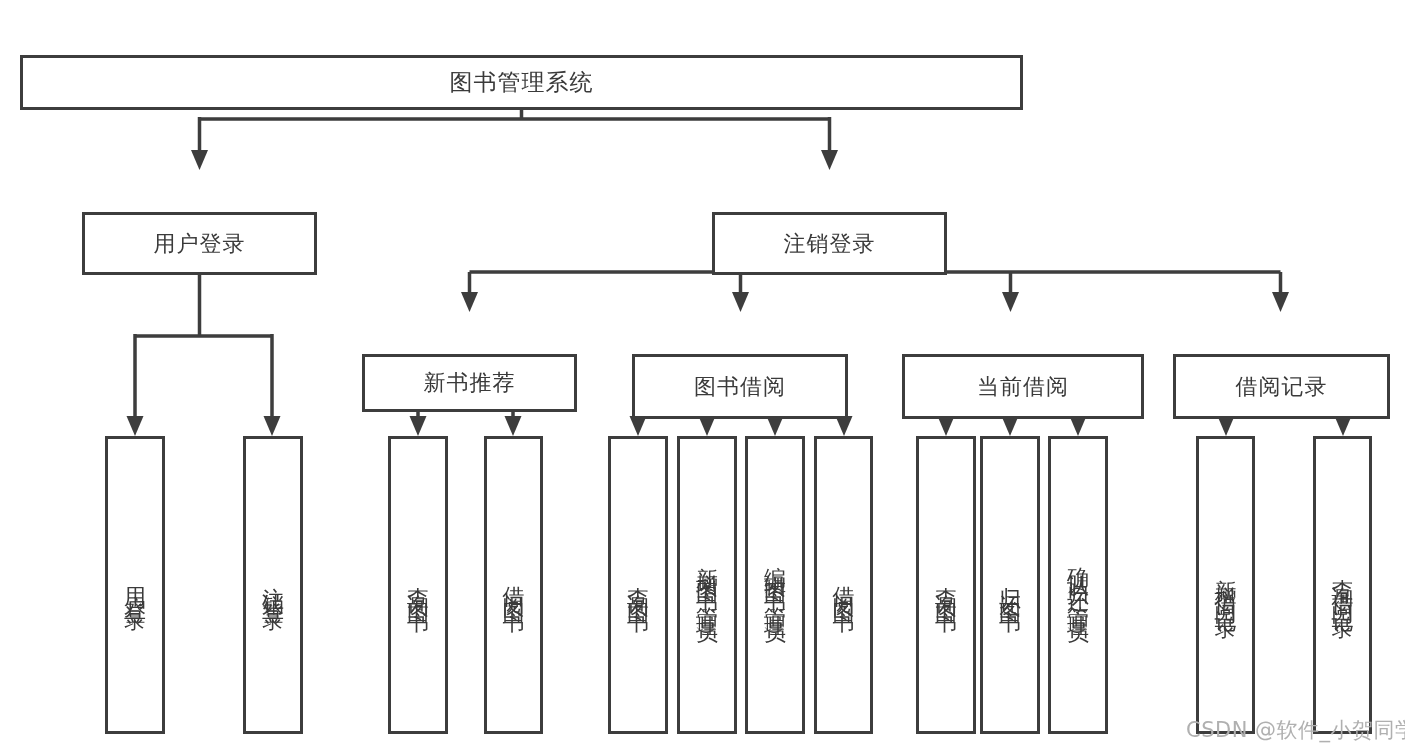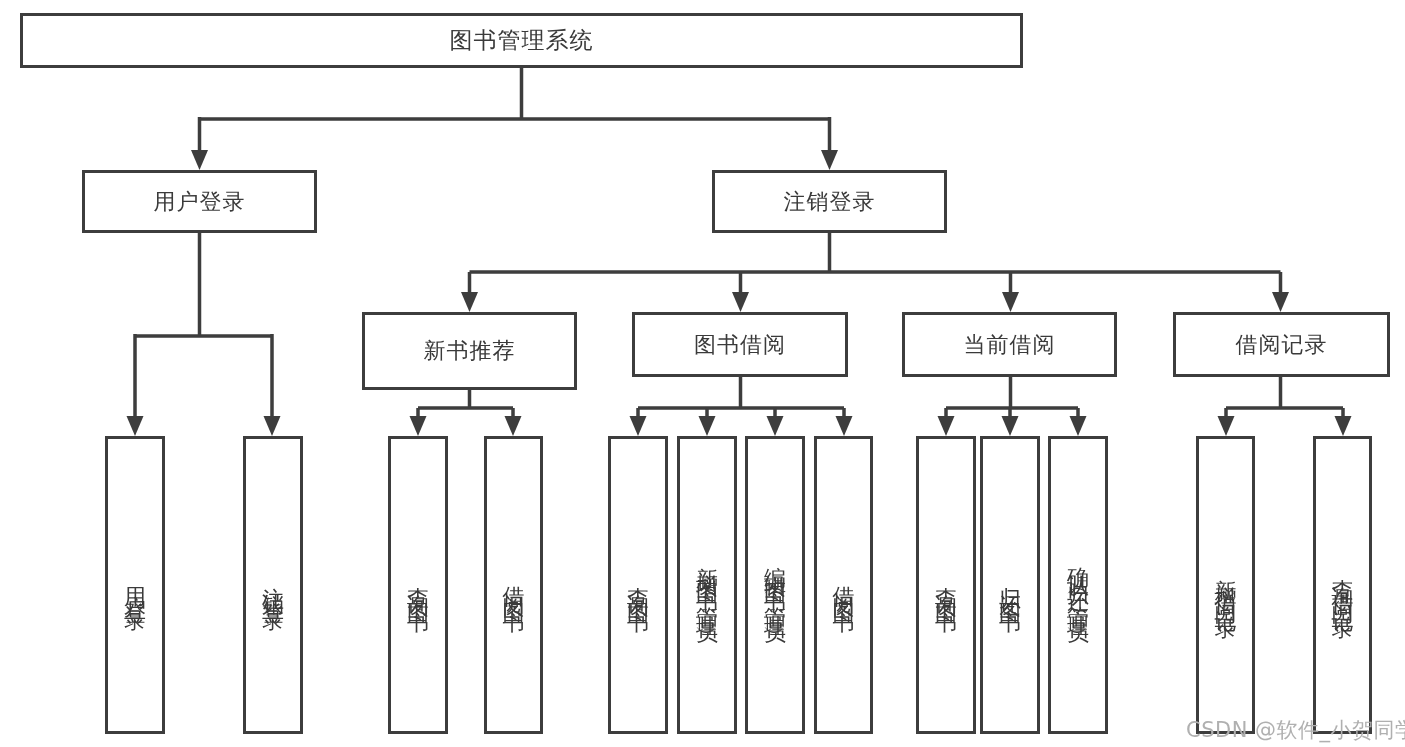--- a/index.html
+++ b/index.html
@@ -23,21 +23,21 @@
     position:absolute;
     box-sizing:border-box;
     background:#fff;
     border:3px solid var(--line);
     display:flex;
     align-items:center;
     justify-content:center;
     z-index:2;
     color:var(--text);
   }
-  .node.h{font-size:22px;letter-spacing:1px;}
+  .node.h{font-size:22px;letter-spacing:1px;margin-top:42px;}
   .node.root{font-size:23px;}
   .vtext{
     writing-mode:vertical-rl;
     font-size:22px;
     letter-spacing:8px;
     line-height:1;
     white-space:nowrap;
   }
   .watermark{
     position:absolute;
@@ -84,23 +84,23 @@
       <polygon points="1217.5,416 1234.5,416 1226,436"></polygon>
       <polygon points="1334.5,416 1351.5,416 1343,436"></polygon>
     </g>
   </svg>
 
   <div class="node h root" style="left:20px;top:13px;width:1003px;height:55px;">图书管理系统</div>
 
   <div class="node h" style="left:82px;top:170px;width:235px;height:63px;">用户登录</div>
   <div class="node h" style="left:712px;top:170px;width:235px;height:63px;">注销登录</div>
 
-  <div class="node h" style="left:362px;top:312px;width:215px;height:78px;">新书推荐</div>
+  <div class="node h" style="left:362px;top:312px;width:215px;height:58px;">新书推荐</div>
   <div class="node h" style="left:632px;top:312px;width:216px;height:65px;">图书借阅</div>
-  <div class="node h" style="left:902px;top:312px;width:215px;height:65px;">当前借阅</div>
+  <div class="node h" style="left:902px;top:312px;width:242px;height:65px;">当前借阅</div>
   <div class="node h" style="left:1173px;top:312px;width:217px;height:65px;">借阅记录</div>
 
   <div class="node v" style="left:105px;top:436px;width:60px;height:298px;">
     <span class="vtext">用户登录</span>
   </div>
   <div class="node v" style="left:243px;top:436px;width:60px;height:298px;">
     <span class="vtext">注销登录</span>
   </div>
 
   <div class="node v" style="left:388px;top:436px;width:60px;height:298px;">

